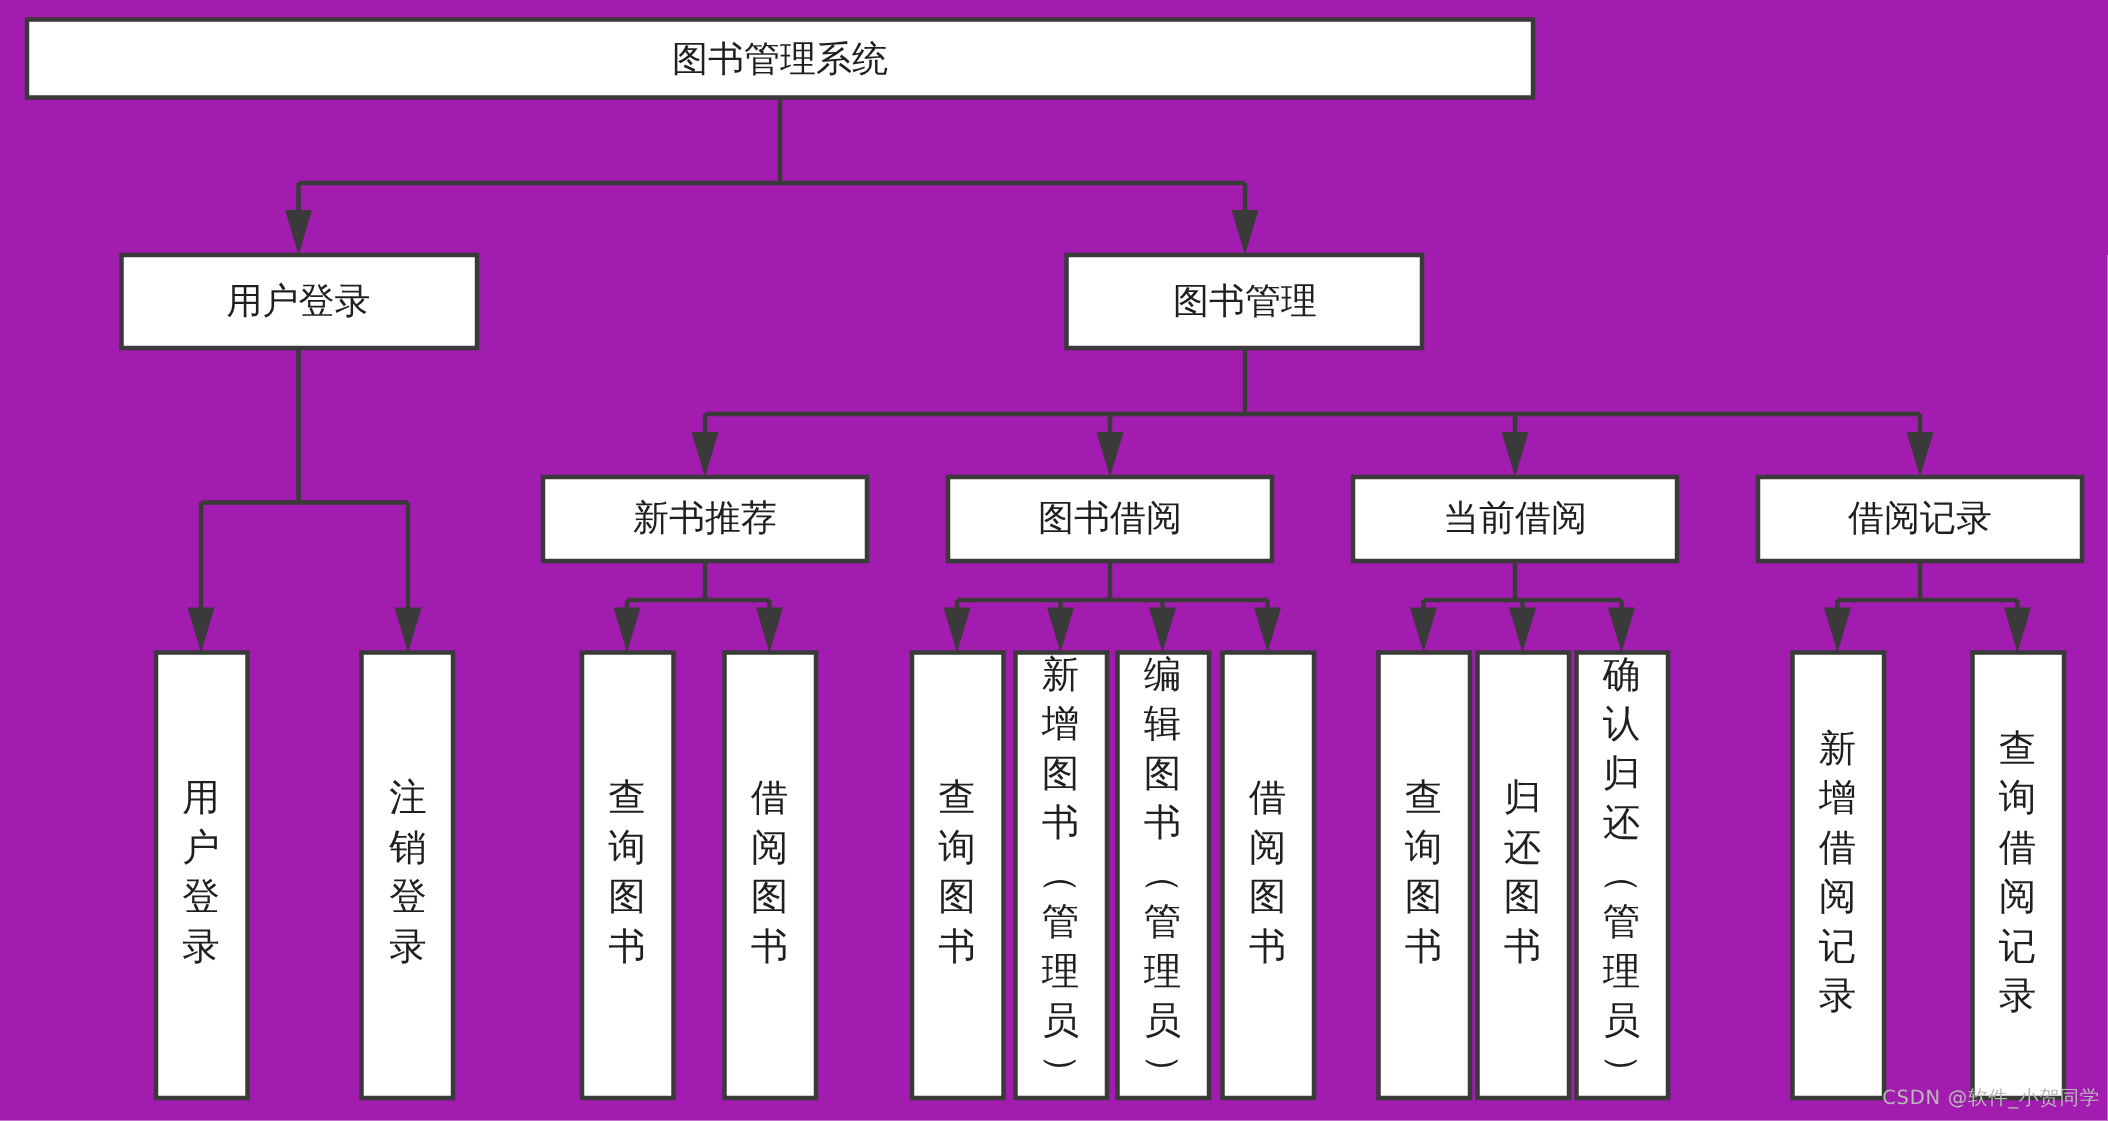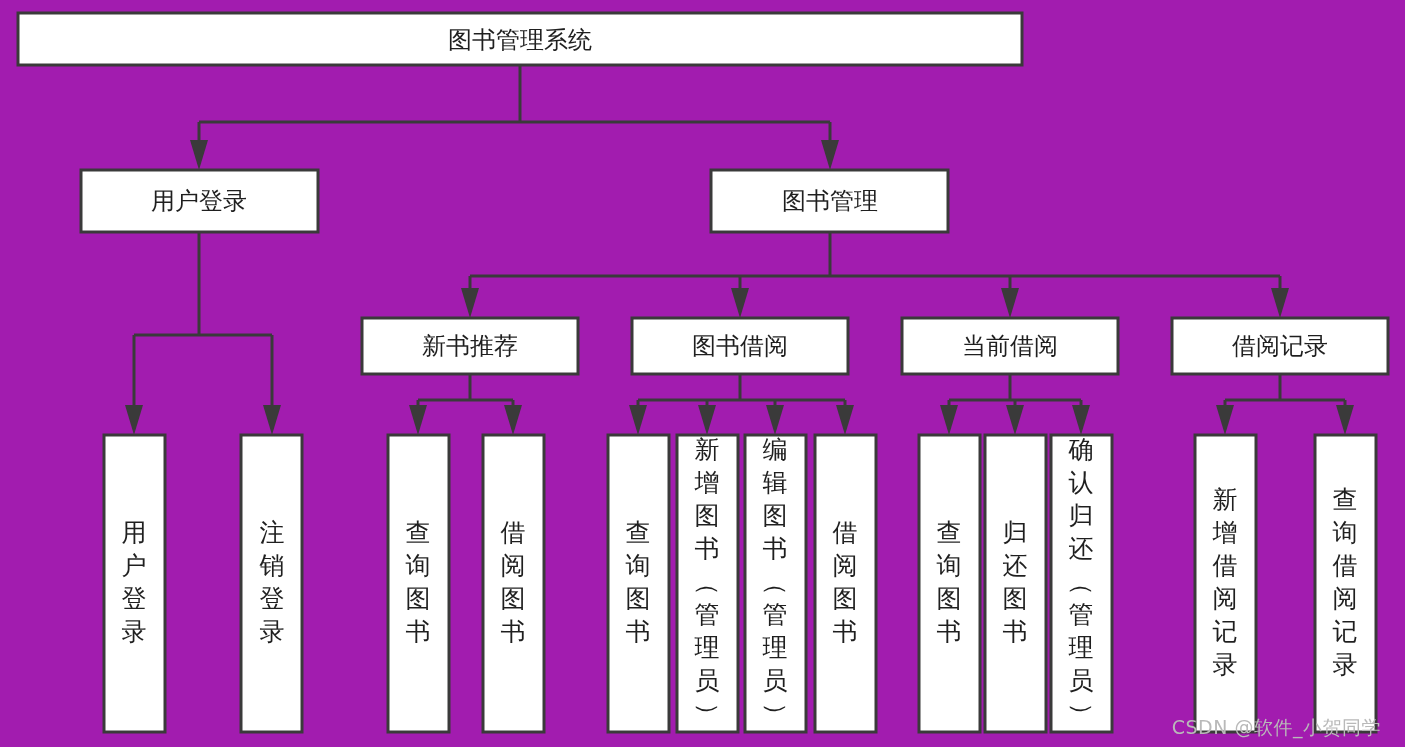--- a/index.html
+++ b/index.html
@@ -48,24 +48,24 @@
     dominant-baseline: middle;
   }
   .node-label-v {
     font-family: "DejaVu Sans", "Liberation Sans", sans-serif;
     font-size: 25px;
     fill: #1f1f1f;
     text-anchor: middle;
   }
   .watermark {
     position: absolute;
-    right: 24px;
+    right: 5px;
     bottom: 6px;
     font-family: "DejaVu Sans", "Liberation Sans", sans-serif;
-    font-size: 19px;
+    font-size: 13px;
     color: #b9b9b9;
     letter-spacing: 0.5px;
     white-space: nowrap;
     user-select: none;
   }
 </style>
 </head>
 <body>
 
 <div id="diagram-root">

